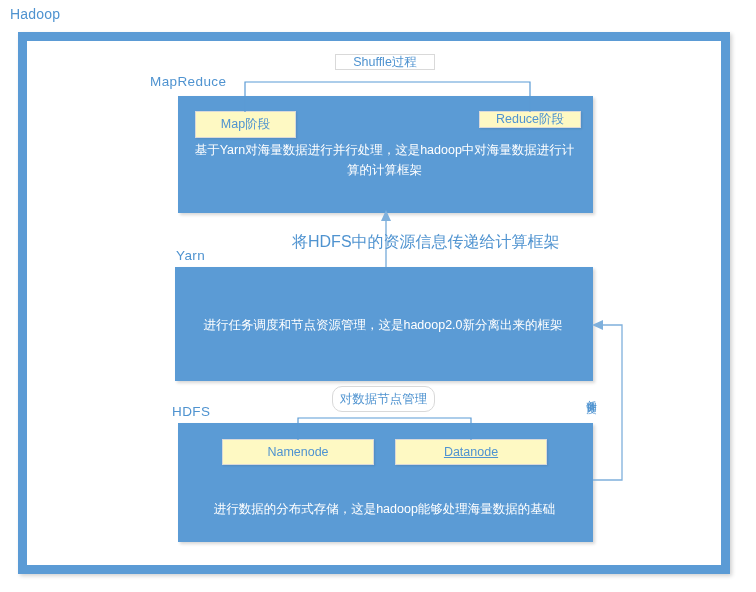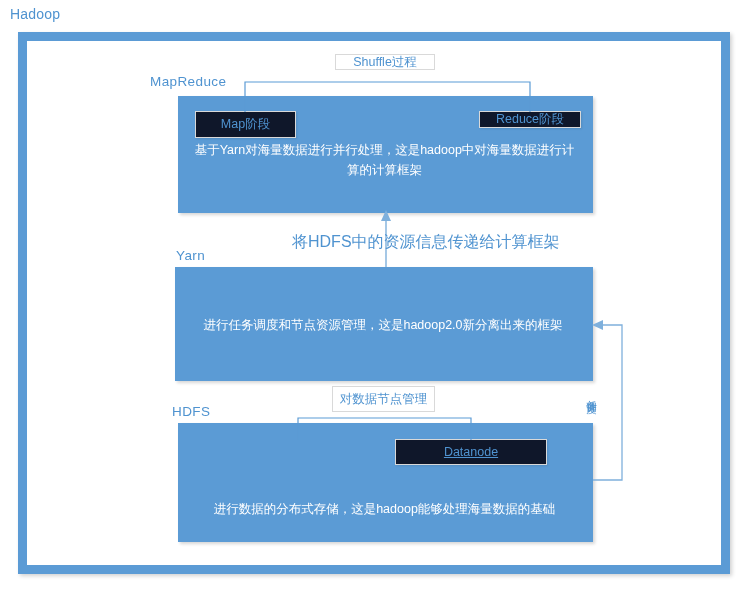--- a/index.html
+++ b/index.html
@@ -66,21 +66,21 @@
     color: #ffffff;
     font-size: 12.5px;
     line-height: 20px;
     text-align: center;
     white-space: pre-line;
   }
 
   
   .sub-box {
     position: absolute;
-    background: #0f172a;
+    background: #fef9c3;
     border: 1px solid #D9D9D9;
     box-sizing: border-box;
     color: #4F93D0;
     font-size: 12.5px;
     display: flex;
     align-items: center;
     justify-content: center;
     white-space: nowrap;
     box-shadow: 1px 1px 2px rgba(0,0,0,0.10);
   }
@@ -166,20 +166,21 @@
   </div>
 
   <div class="edge-label" style="left:292px; top:232px;">将HDFS中的资源信息传递给计算框架</div>
 
   <div class="group-label" style="left:172px; top:404px;">HDFS</div>
 
   <div class="layer-box" style="left:178px; top:423px; width:415px; height:119px;">
     <div class="layer-desc" style="top:52px;margin-top:24px;">进行数据的分布式存储，这是hadoop能够处理海量数据的基础</div>
   </div>
 
+  <div class="sub-box" style="left:222px; top:439px; width:152px; height:26px;">Namenode</div>
 
   <div class="sub-box" style="left:395px; top:439px; width:152px; height:26px;text-decoration:underline;">Datanode</div>
 
-  <div class="caption-box" style="left:332px; top:386px; width:103px; height:26px;">对数据节点管理</div>
+  <div class="caption-box" style="left:332px; top:386px; width:103px; height:26px;border-radius:10px;">对数据节点管理</div>
 
   <div class="edge-label vertical" style="left:585px; top:392px;">任务调度</div>
 
 </div>
 
 </body></html>

